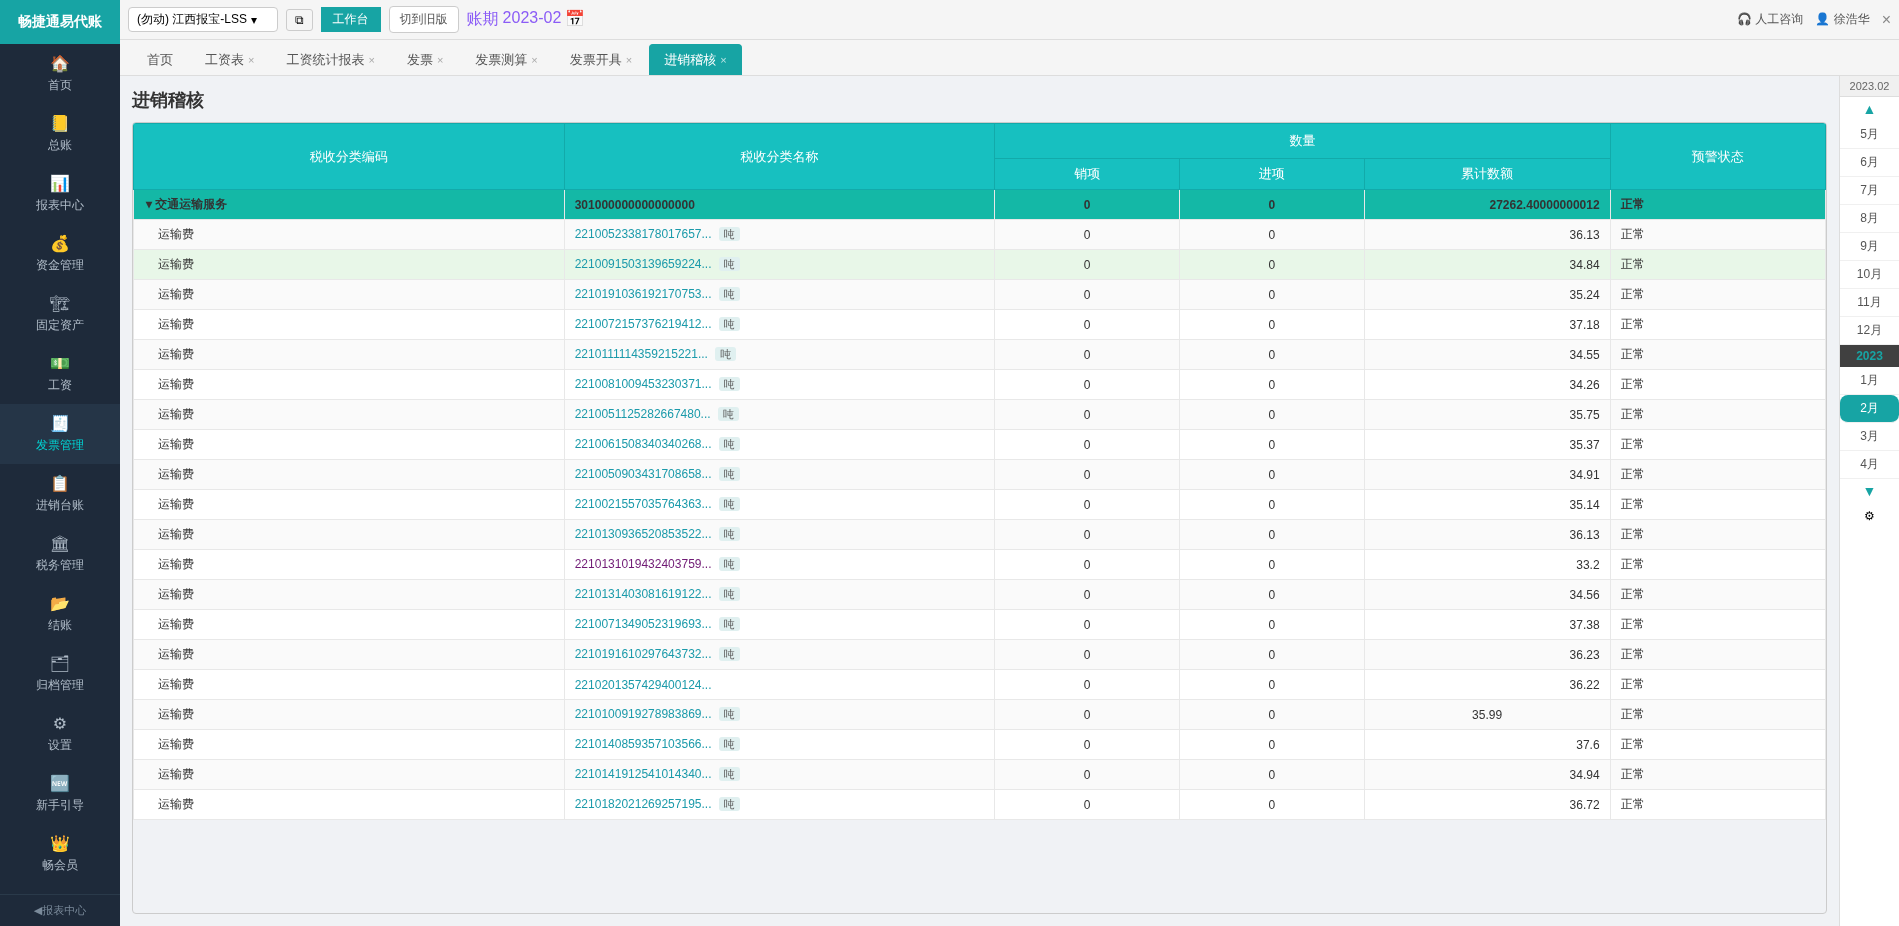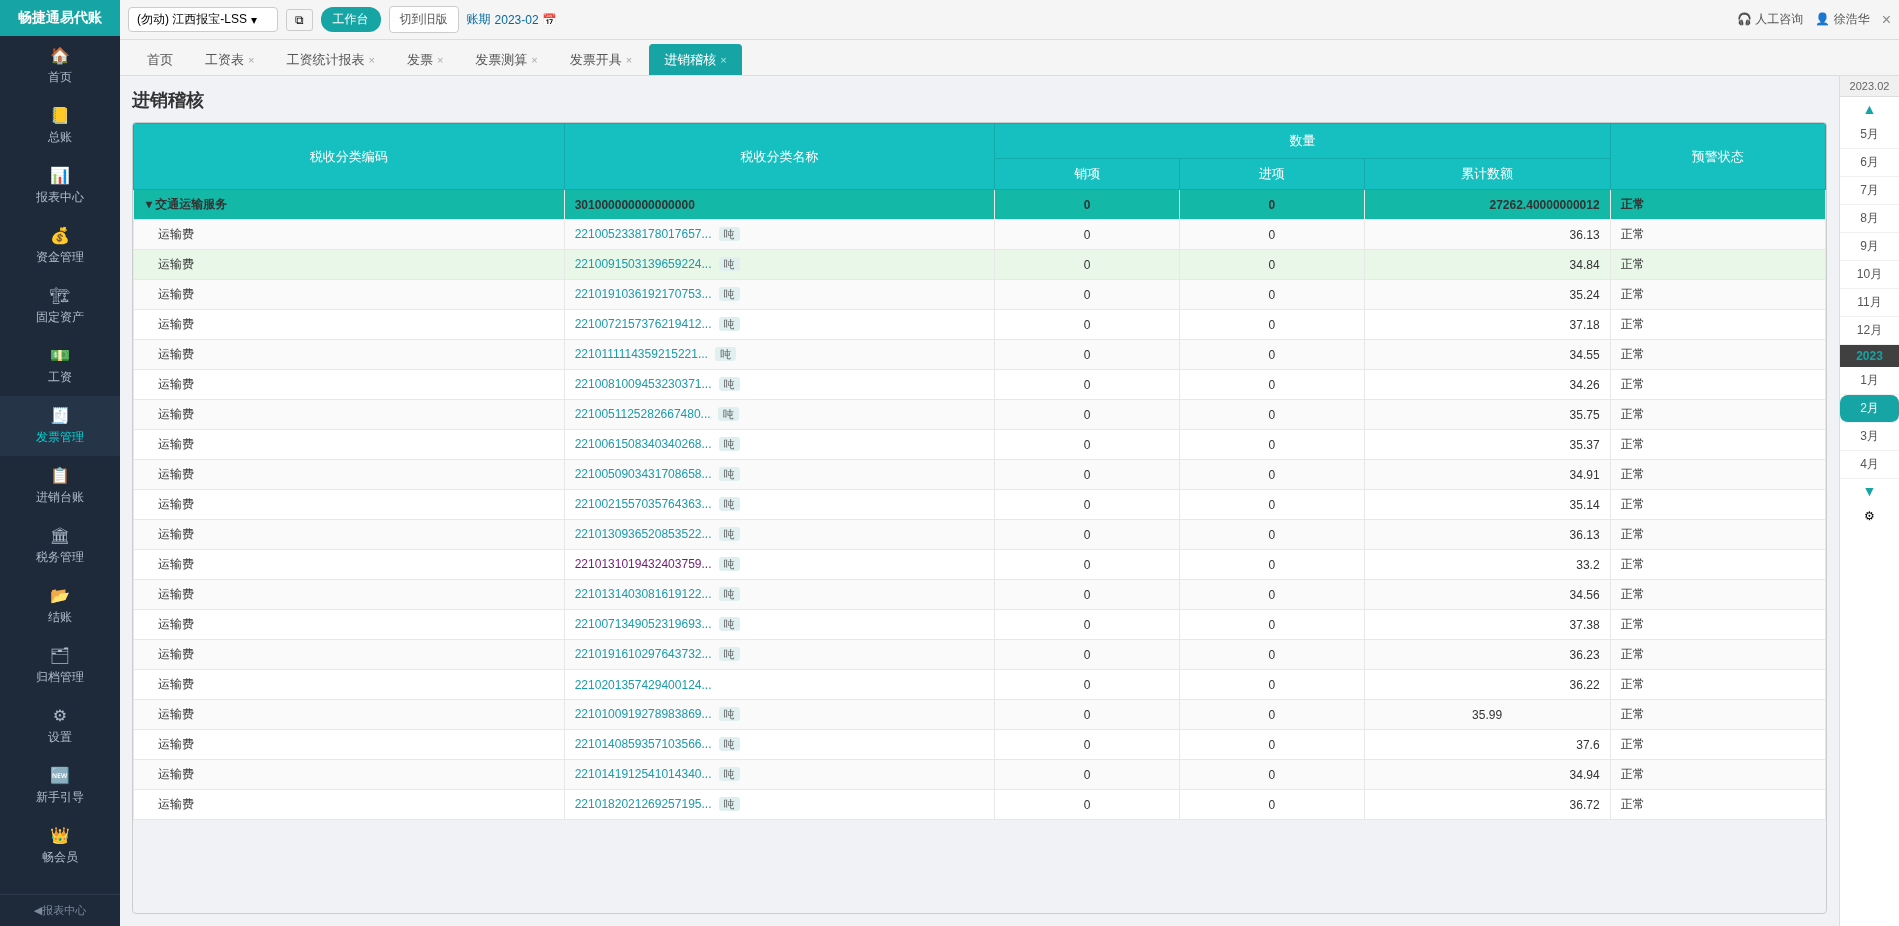--- a/index.html
+++ b/index.html
@@ -15,21 +15,21 @@
       flex-shrink: 0;
       height: 100%;
     }
     .sidebar-logo {
       background: #17a4a4;
       padding: 10px 8px;
       color: white;
       font-size: 14px;
       font-weight: bold;
       text-align: center;
-      height: 36px;
+      height: 44px;
       display: flex;
       align-items: center;
       justify-content: center;
     }
     .sidebar-item {
       display: flex;
       flex-direction: column;
       align-items: center;
       padding: 10px 4px;
       cursor: pointer;
@@ -78,39 +78,39 @@
       display: flex;
       align-items: center;
       gap: 4px;
       min-width: 150px;
       cursor: pointer;
     }
     .topbar-btn {
       background: #17a4a4;
       color: white;
       border: none;
-      border-radius: 12px;
+      border-radius: 0;
       padding: 4px 12px;
       font-size: 12px;
       cursor: pointer;
     }
     .topbar-btn-outline {
       background: white;
       color: #555;
       border: 1px solid #ccc;
       border-radius: 4px;
       padding: 4px 10px;
       font-size: 12px;
       cursor: pointer;
     }
     .topbar-period {
-      font-size: 12px;
-      color: #0369a1;
-      display: flex;
-      align-items: center;
+      font-size: 16px;
+      color: #8b5cf6;
+      display: flex;
+      align-items: flex-start;
       gap: 4px;
     }
     .topbar-right {
       margin-left: auto;
       display: flex;
       align-items: center;
       gap: 12px;
       font-size: 12px;
       color: #555;
     }

